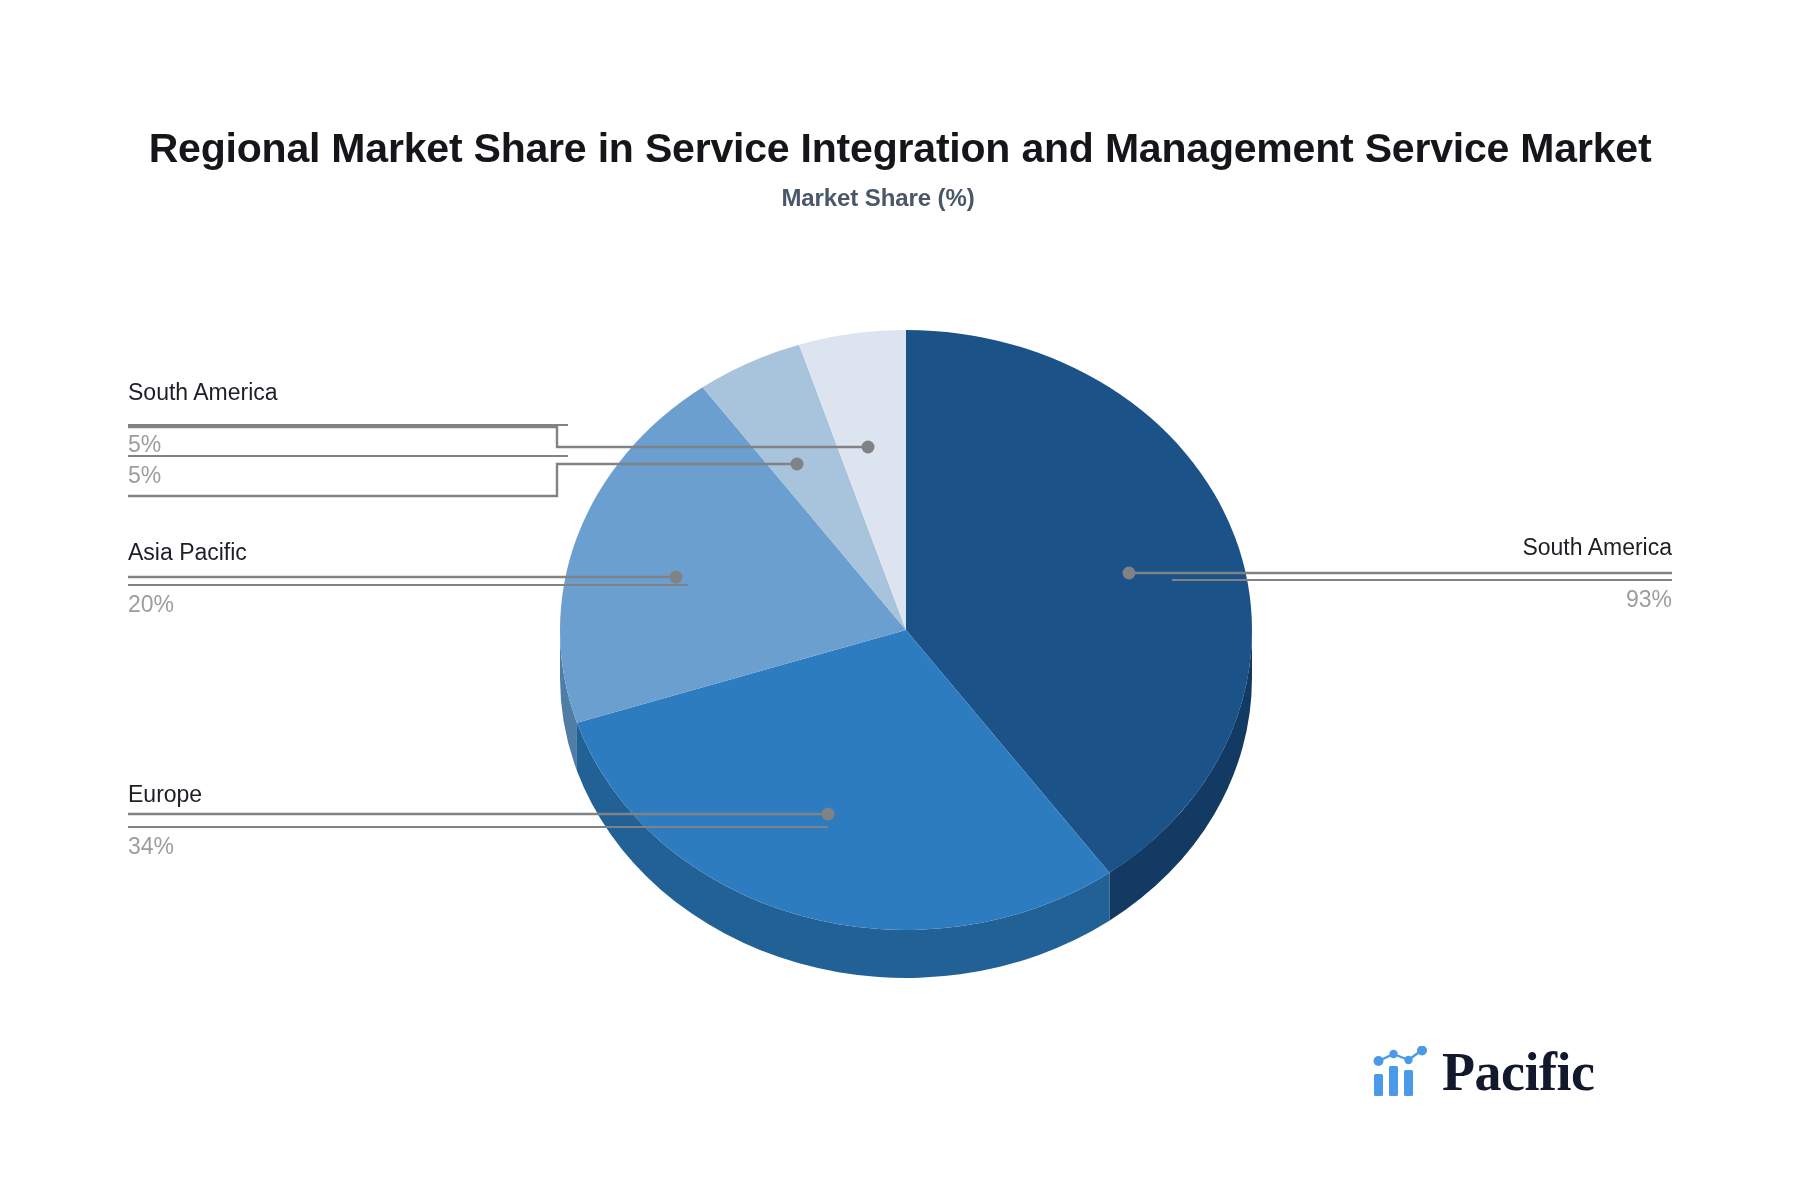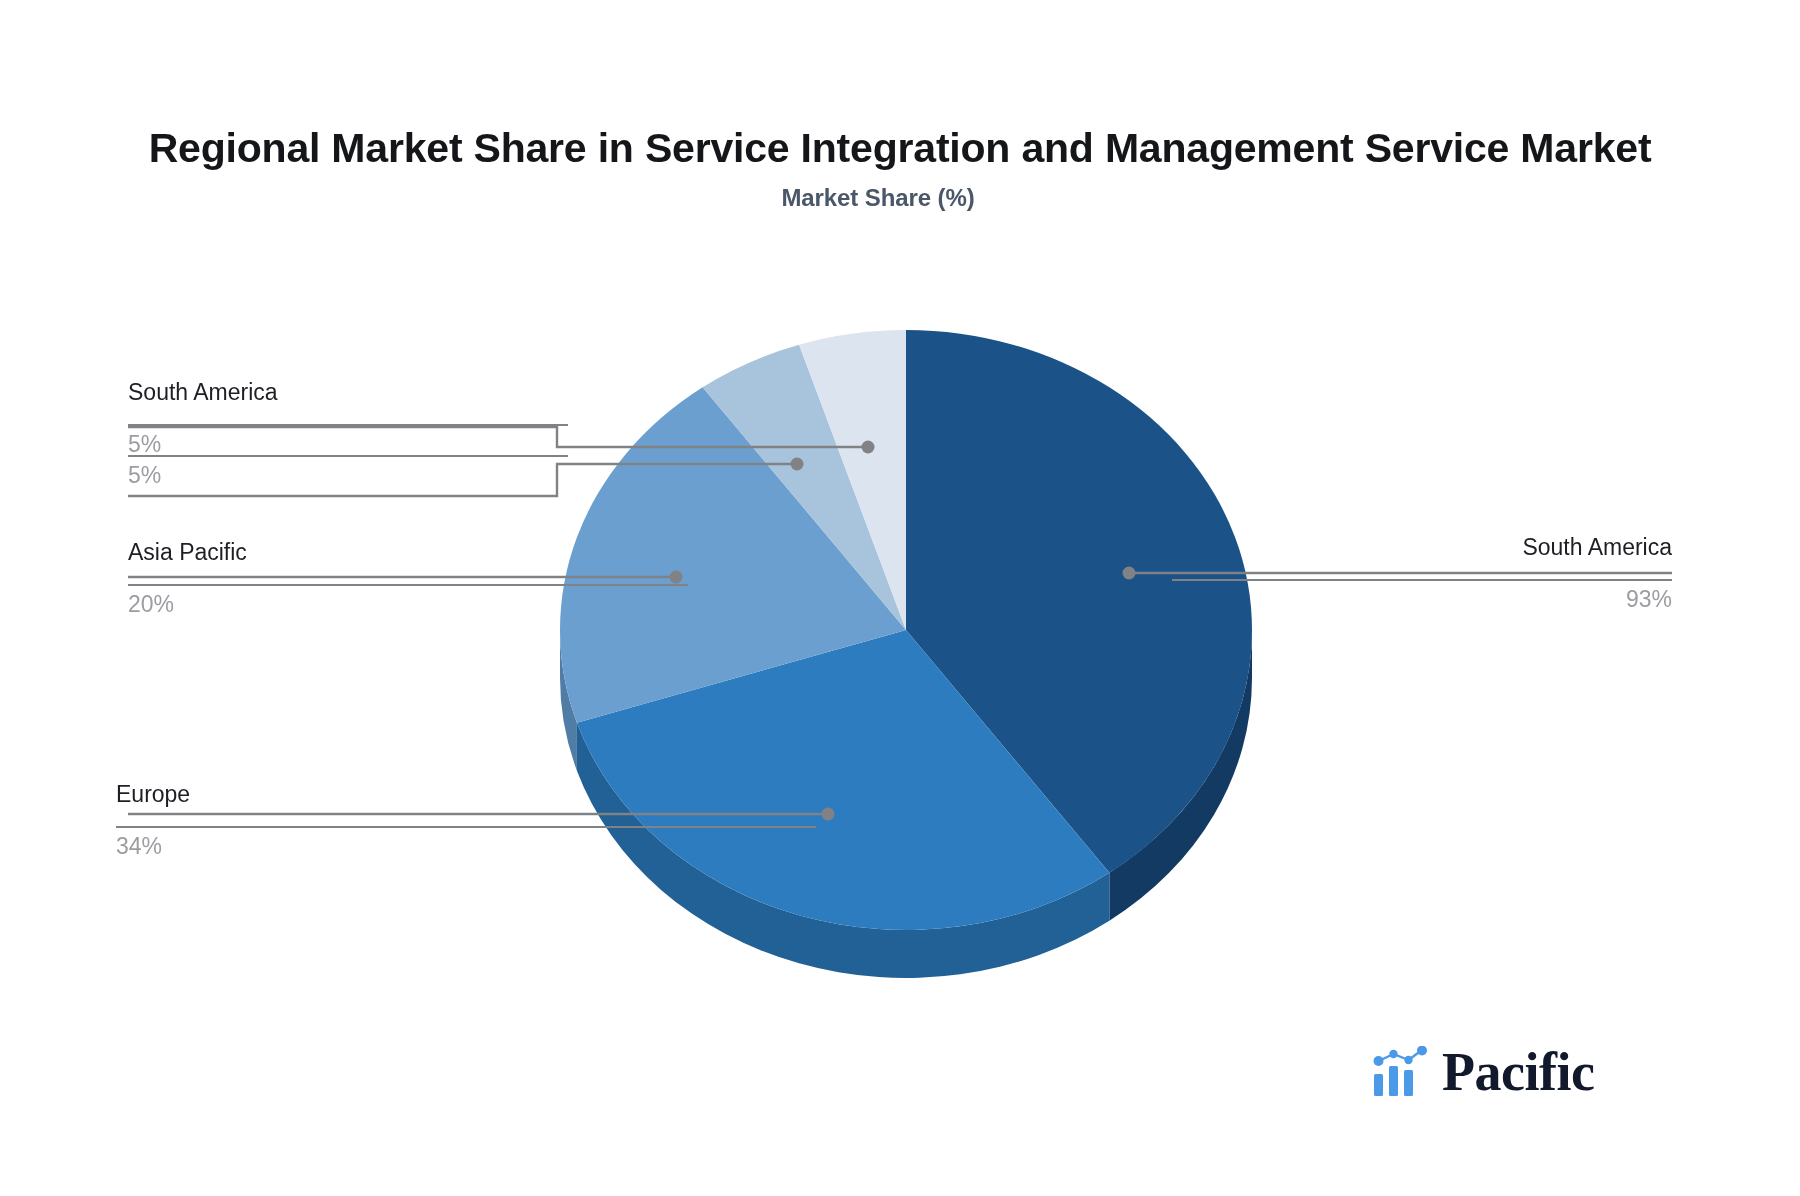--- a/index.html
+++ b/index.html
@@ -80,21 +80,21 @@
     background: #808285;
   }
 
   .ll-left { text-align: left; }
   .ll-right { text-align: right; }
 
   
   #label-south-america { left: 128px; top: 378px; width: 440px; }
   #label-middle-east   { left: 128px; top: 455px; width: 440px; }
   #label-asia-pacific  { left: 128px; top: 538px; width: 560px; }
-  #label-europe        { left: 116px; top: 780px; width: 700px; }
+  #label-europe        { left: 128px; top: 780px; width: 700px; }
   #label-north-america { left: 1172px; top: 533px; width: 500px; }
 
   
   #logo {
     position: absolute;
     left: 1372px;
     top: 1036px;
     height: 72px;
     display: flex;
     align-items: center;

